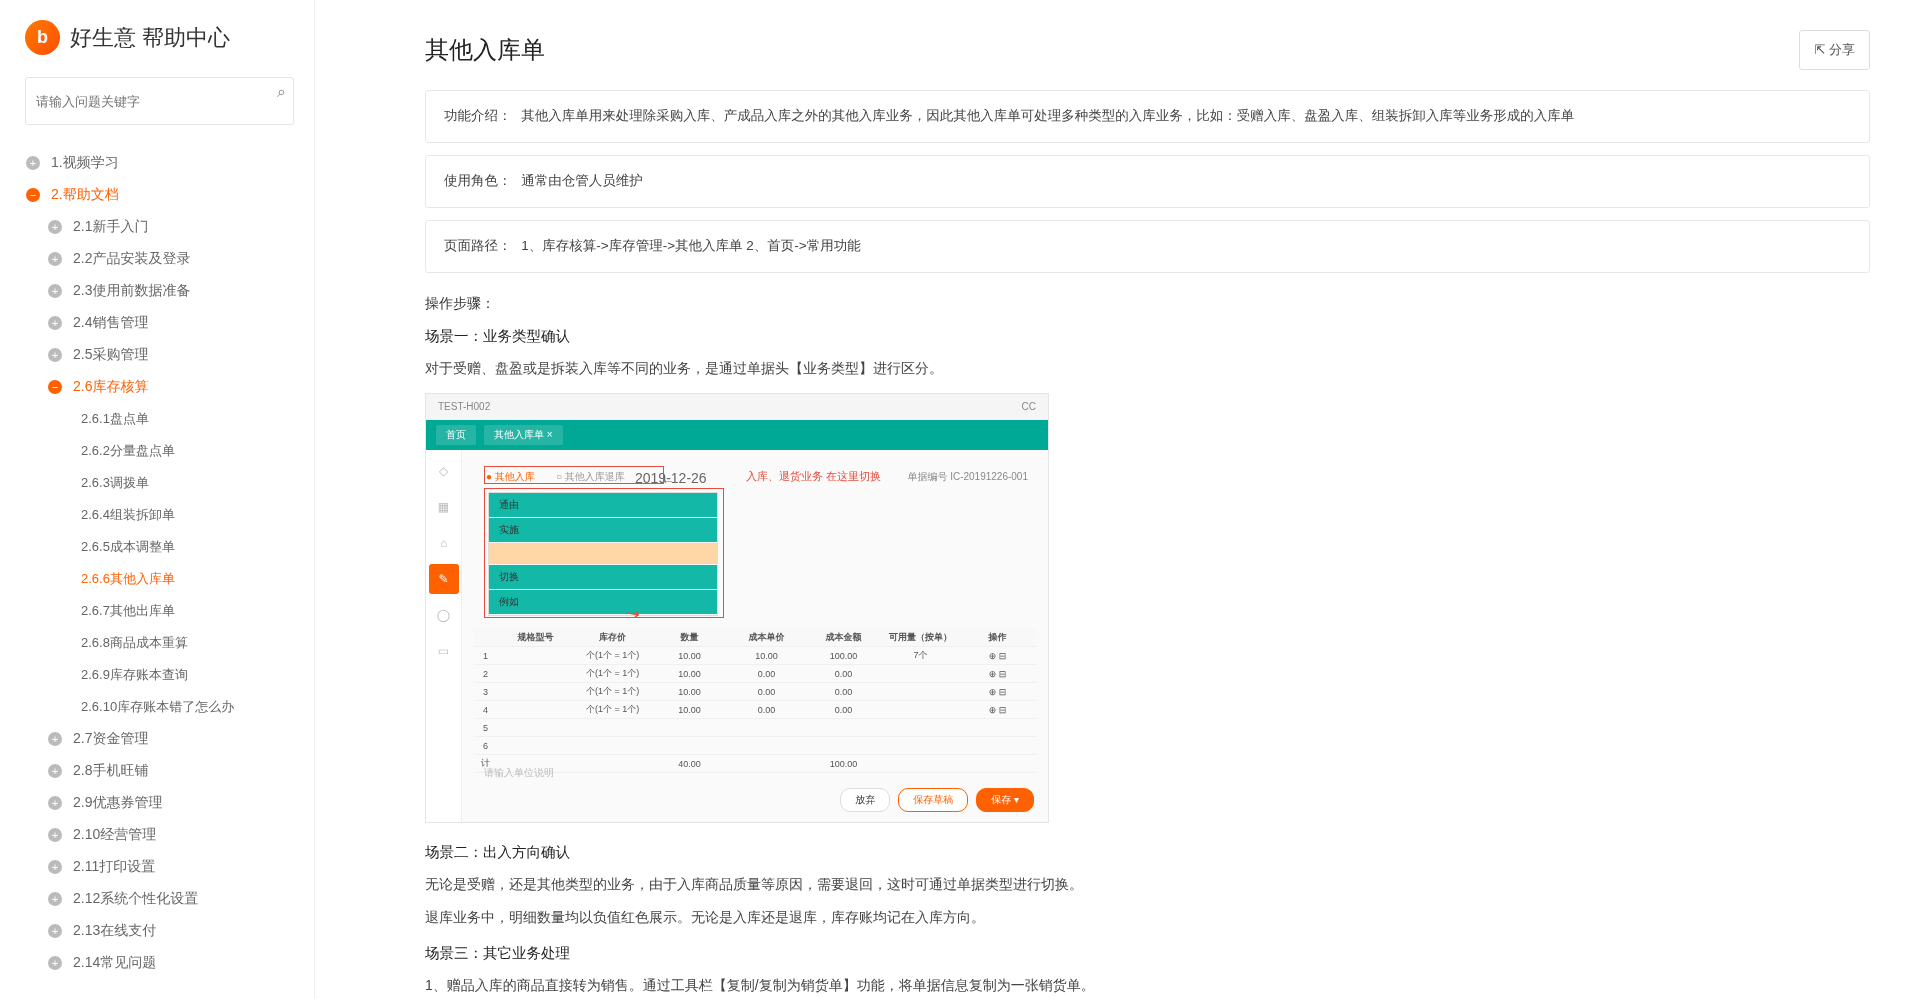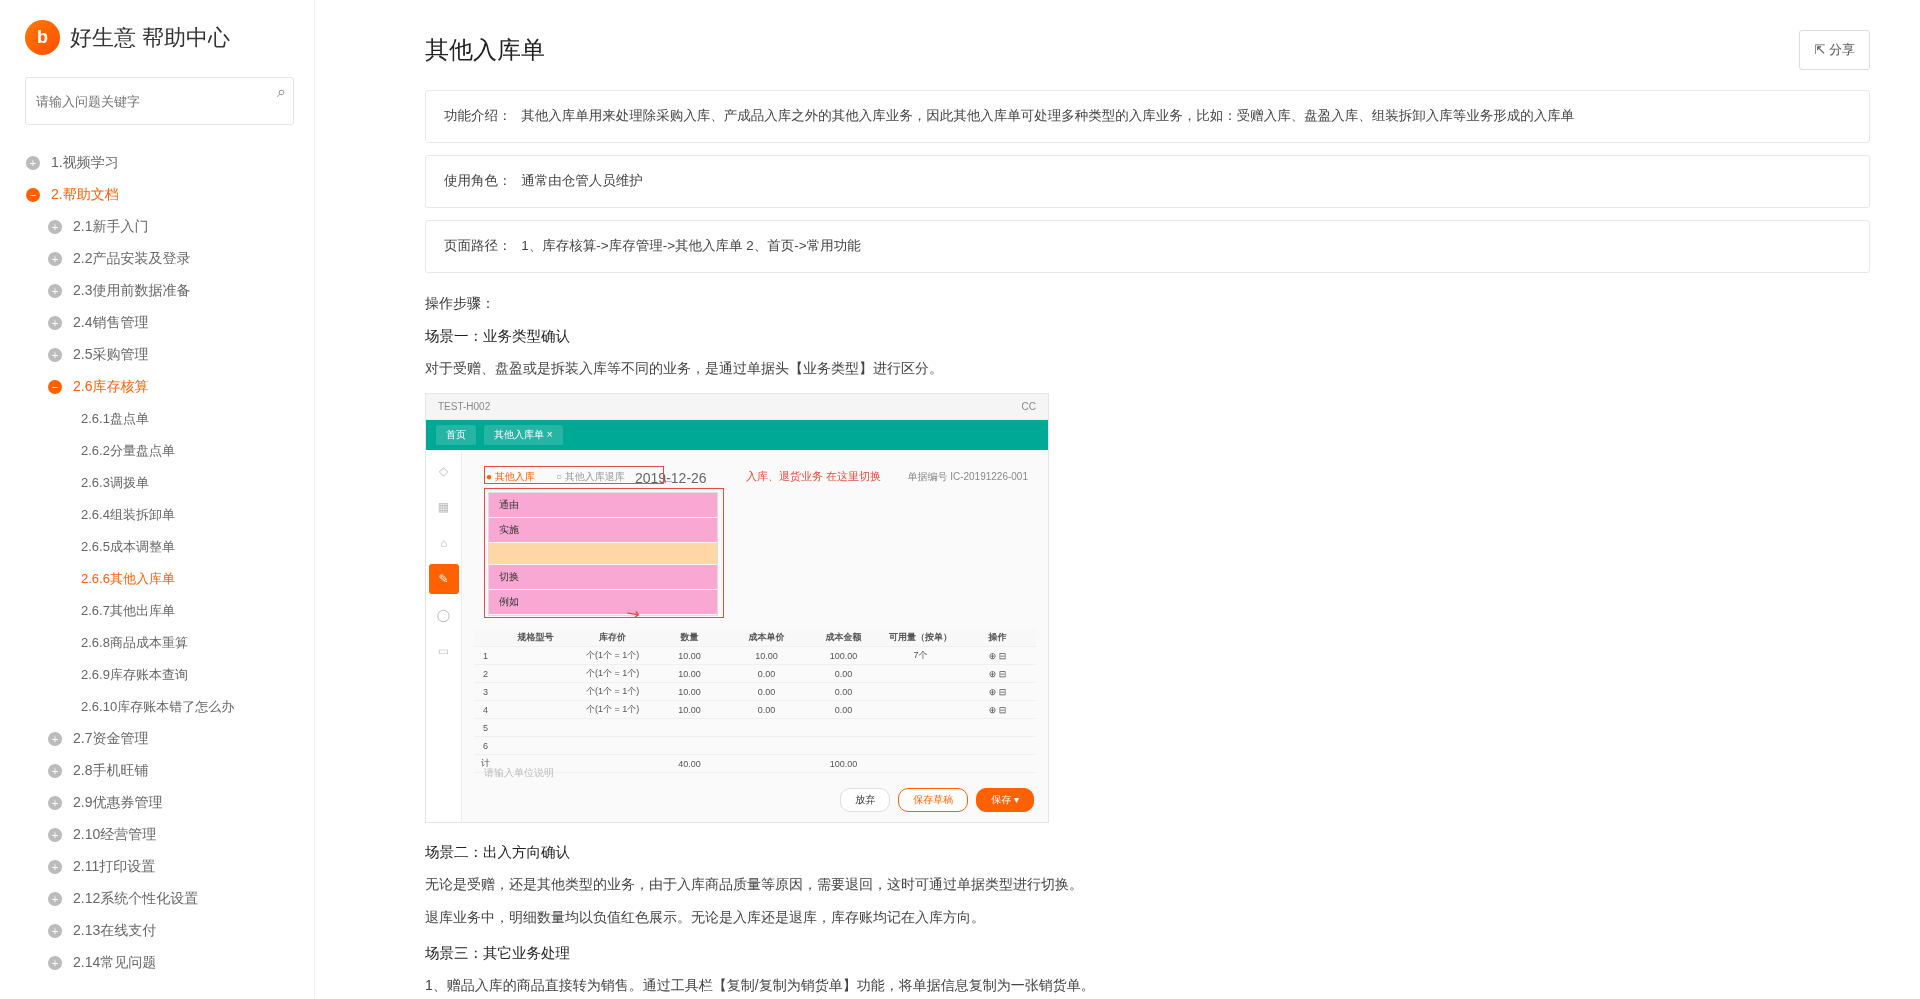--- a/index.html
+++ b/index.html
@@ -38,21 +38,21 @@
 .sp-anno1 { position:absolute; left:320px; top:75px; font-size:11px; color:#e74c3c;}
 .sp-anno2 { position:absolute; left:240px; top:240px; font-size:11px; color:#e74c3c;}
 .sp-arrow1 { position:absolute; left:235px; top:77px; color:#e74c3c; font-size:14px;}
 .sp-arrow2 { position:absolute; left:200px; top:210px; color:#e74c3c; font-size:16px; transform:rotate(-35deg);}
 .sp-left-rail { position:absolute; left:0; top:56px; bottom:0; width:36px; background:#fff; border-right:1px solid #eee;}
 .sp-left-icon { width:30px; height:30px; margin:6px auto; border-radius:3px; display:flex; align-items:center; justify-content:center; font-size:12px; color:#bbb;}
 .sp-left-icon.orange { background:#ff6000; color:#fff;}
 .sp-table { position:absolute; left:48px; top:235px; right:12px; font-size:9px; color:#555;}
 .sp-table-row { display:flex; border-bottom:1px solid #f0f0f0; height:18px; align-items:center;}
 .sp-table-row span { flex:1; text-align:center;}
-.sp-dropdown { position:absolute; left:62px; top:98px; width:230px; background:#f9a8d4; border:1px solid #ddd; font-size:10px;}
+.sp-dropdown { position:absolute; left:62px; top:98px; width:230px; background:#14b8a6; border:1px solid #ddd; font-size:10px;}
 .sp-dropdown-item { padding:5px 10px; border-bottom:1px solid #f5f5f5;}
 .sp-dropdown-item.hl { background:#ffd6a5;}
 .sp-footer { position:absolute; bottom:10px; right:14px; display:flex; gap:8px;}
 .sp-btn { font-size:10px; padding:4px 14px; border:1px solid #ddd; border-radius:10px; background:#fff;}
 .sp-btn.orange { background:#ff6000; color:#fff; border-color:#ff6000;}
 .sp-btn.outline-orange { color:#ff6000; border-color:#ff6000;}
 </style>
 </head>
 <body>
 

